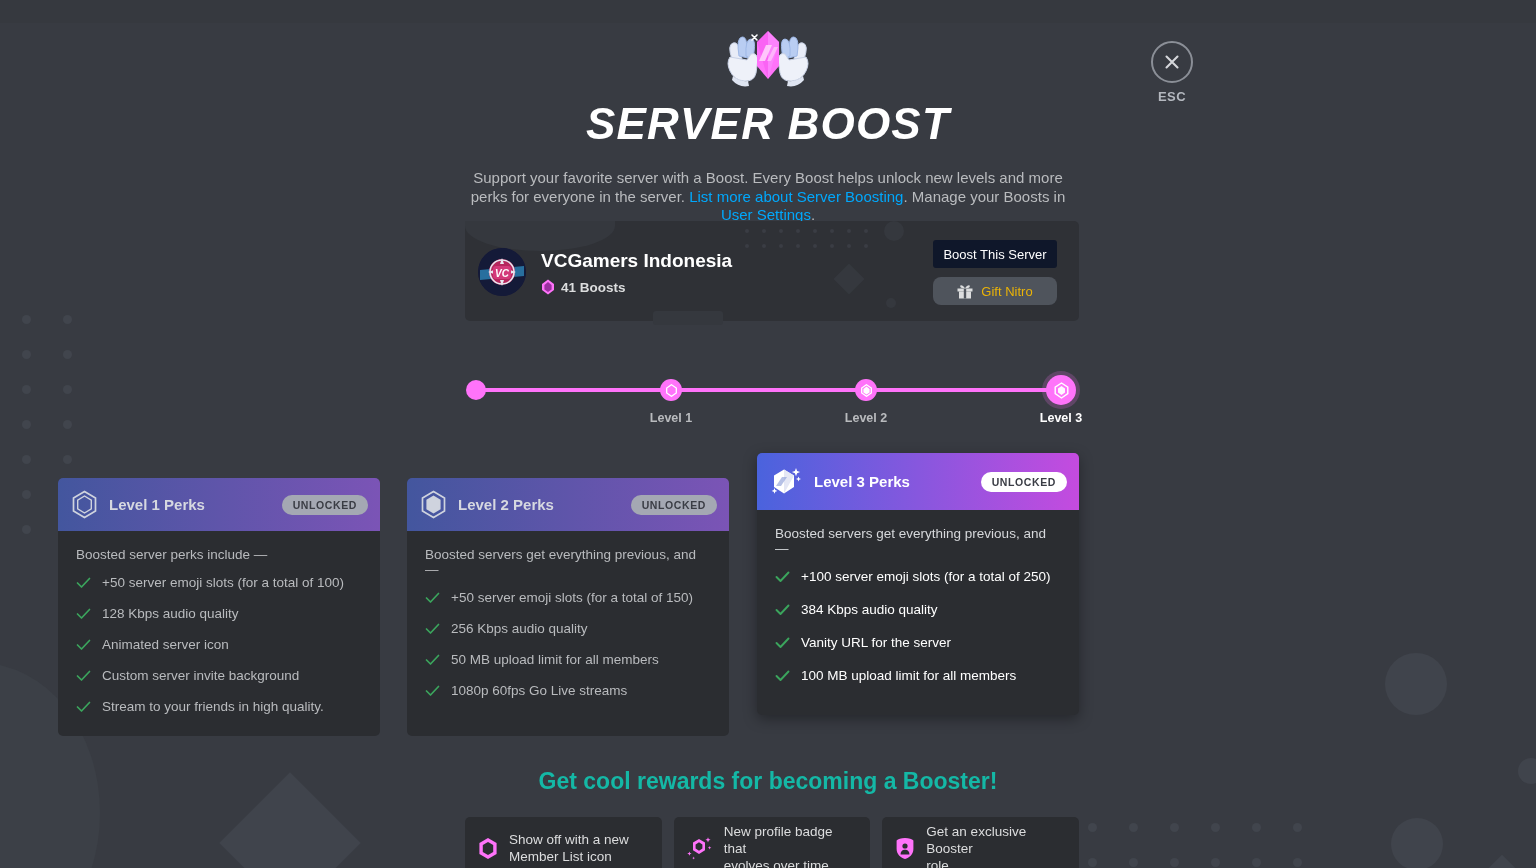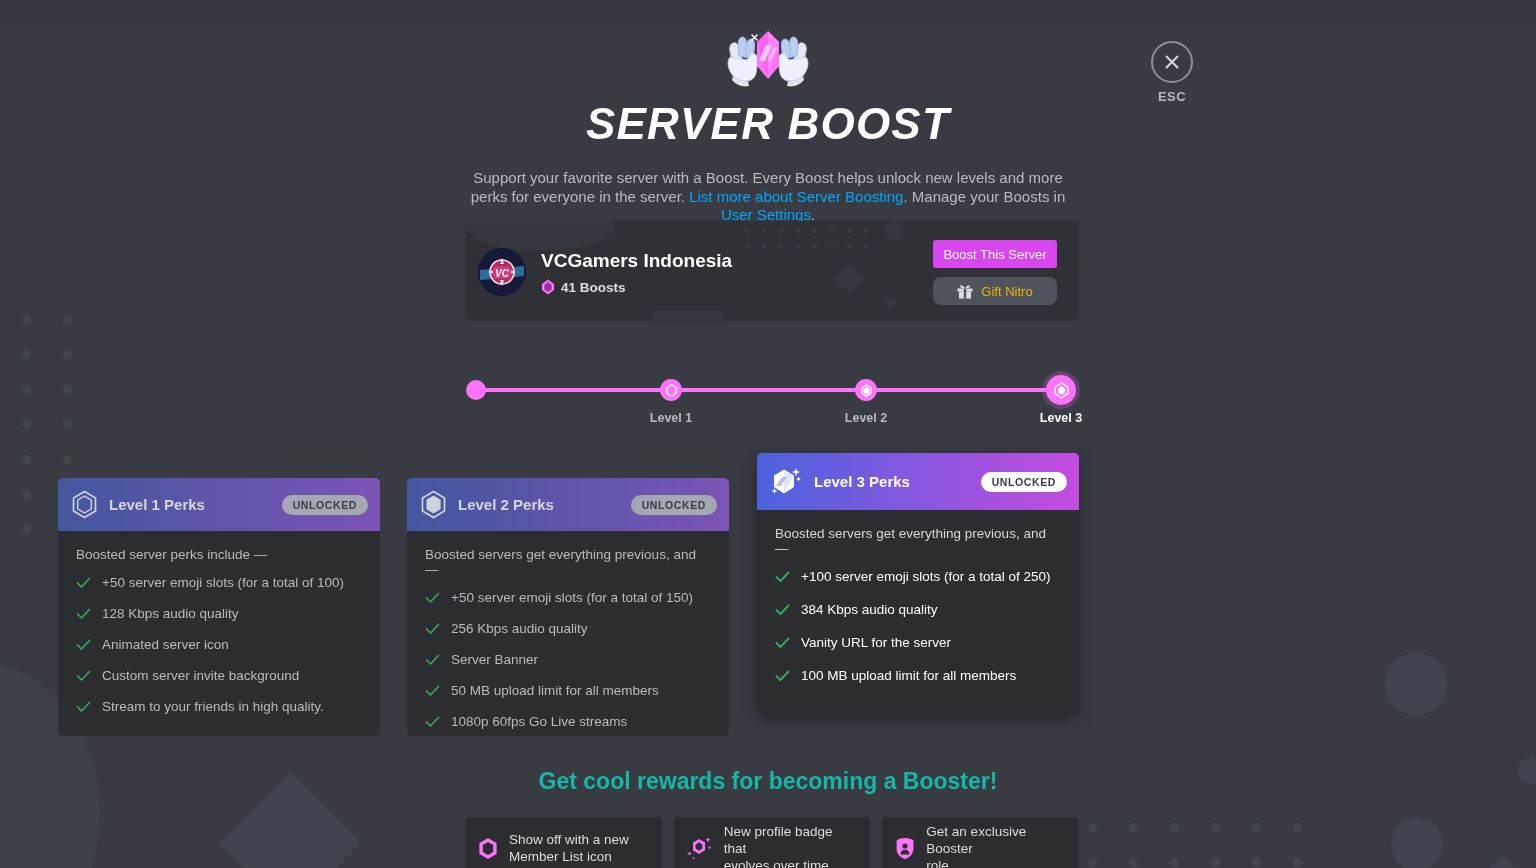--- a/index.html
+++ b/index.html
@@ -112,21 +112,21 @@
     font-size: 19px; font-weight: bold; color: #ffffff;
   }
   .sc-boosts {
     position: absolute; left: 541px; top: 256px;
     display: flex; align-items: center; gap: 6px;
     font-size: 13.5px; font-weight: bold; color: #dcddde;
   }
   .btn-boost {
     position: absolute; left: 933px; top: 217px;
     width: 124px; height: 28px;
-    background: #d946ef; color: #fff;
+    background: #0f172a; color: #fff;
     border: none; border-radius: 3px;
     font-family: inherit; font-size: 13px; font-weight: 500;
     cursor: pointer;
   }
   .btn-gift {
     position: absolute; left: 933px; top: 254px;
     width: 124px; height: 28px;
     background: #4f545c; color: #eab308;
     border: none; border-radius: 8px;
     font-family: inherit; font-size: 13px; font-weight: 500;
@@ -452,26 +452,20 @@
           <span class="chk"><svg width="15" height="12" viewBox="0 0 15 12">
                 <path d="M1.5 6 L5.5 10 L13.5 1.5" fill="none" stroke="#3ba55d" stroke-width="1.7" stroke-linecap="round" stroke-linejoin="round"></path>
               </svg></span>
           <span>+50 server emoji slots (for a total of 150)</span>
         </li>
         <li class="perk-item">
           <span class="chk"><svg width="15" height="12" viewBox="0 0 15 12">
                 <path d="M1.5 6 L5.5 10 L13.5 1.5" fill="none" stroke="#3ba55d" stroke-width="1.7" stroke-linecap="round" stroke-linejoin="round"></path>
               </svg></span>
           <span>256 Kbps audio quality</span>
-        </li>
-        <li class="perk-item">
-          <span class="chk"><svg width="15" height="12" viewBox="0 0 15 12">
-                <path d="M1.5 6 L5.5 10 L13.5 1.5" fill="none" stroke="#3ba55d" stroke-width="1.7" stroke-linecap="round" stroke-linejoin="round"></path>
-              </svg></span>
-          <span>Server Banner</span>
         </li>
         <li class="perk-item">
           <span class="chk"><svg width="15" height="12" viewBox="0 0 15 12">
                 <path d="M1.5 6 L5.5 10 L13.5 1.5" fill="none" stroke="#3ba55d" stroke-width="1.7" stroke-linecap="round" stroke-linejoin="round"></path>
               </svg></span>
           <span>50 MB upload limit for all members</span>
         </li>
         <li class="perk-item">
           <span class="chk"><svg width="15" height="12" viewBox="0 0 15 12">
                 <path d="M1.5 6 L5.5 10 L13.5 1.5" fill="none" stroke="#3ba55d" stroke-width="1.7" stroke-linecap="round" stroke-linejoin="round"></path>

